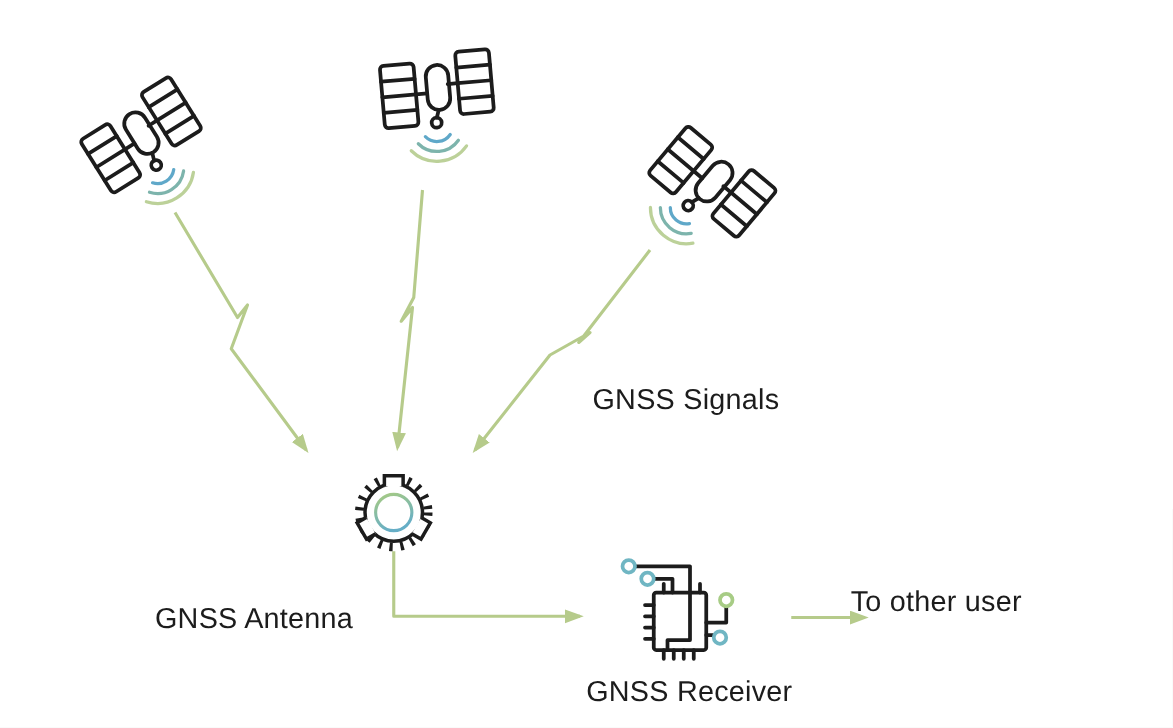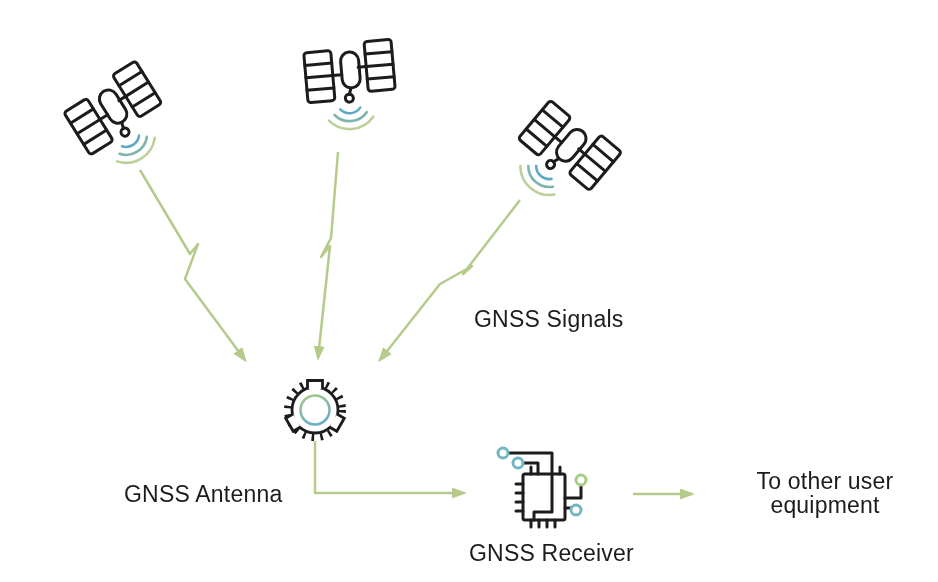--- a/index.html
+++ b/index.html
@@ -143,18 +143,17 @@
     <circle class="node-circle-green" cx="91" cy="40" r="5"></circle>
     <circle class="node-circle-teal" cx="86" cy="70" r="5"></circle>
   </svg>
 
   <div class="label" style="left:474px;top:307px;">GNSS Signals</div>
 
   <div class="label" style="left:469px;top:541px;">GNSS Receiver</div>
 
   <div class="label" style="left:124px;top:482px;">GNSS Antenna</div>
 
-  <div class="label label-center" style="left:740px;top:469px;width:170px;">
+  <div class="label label-center" style="left:664px;top:469px;width:170px;">
     <div>To other user</div>
-    <div>equipment</div>
   </div>
 
 </div>
 
 </body></html>

